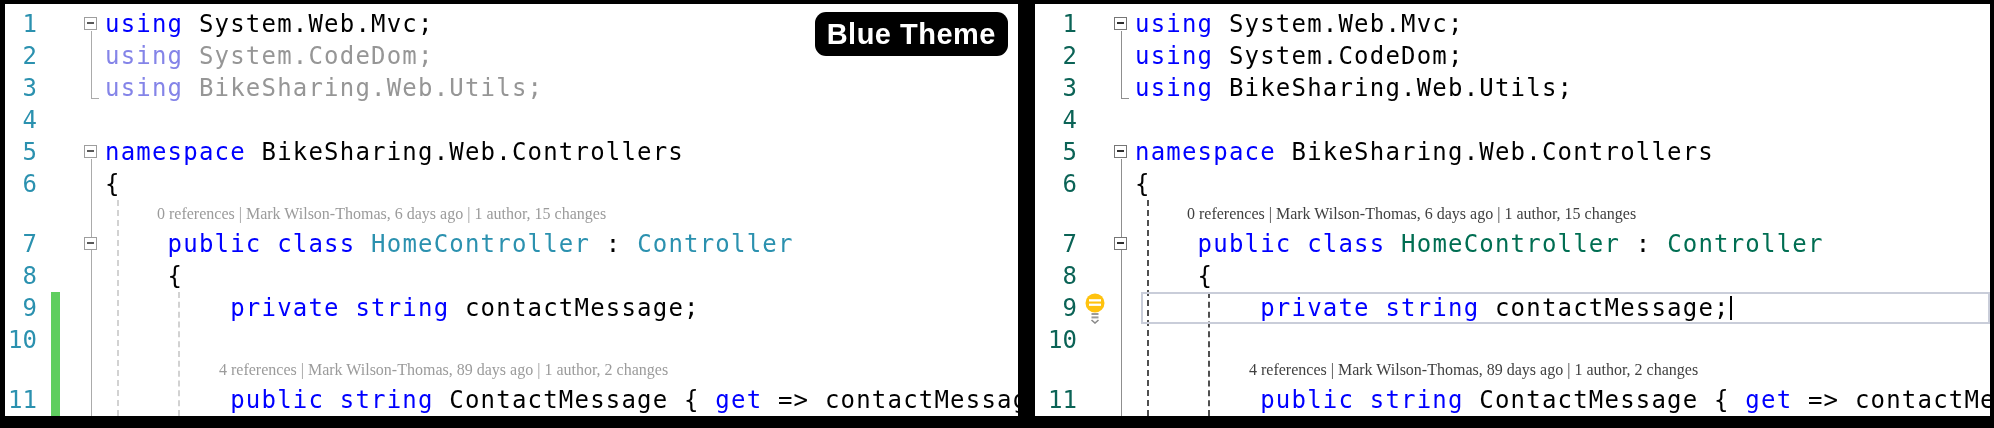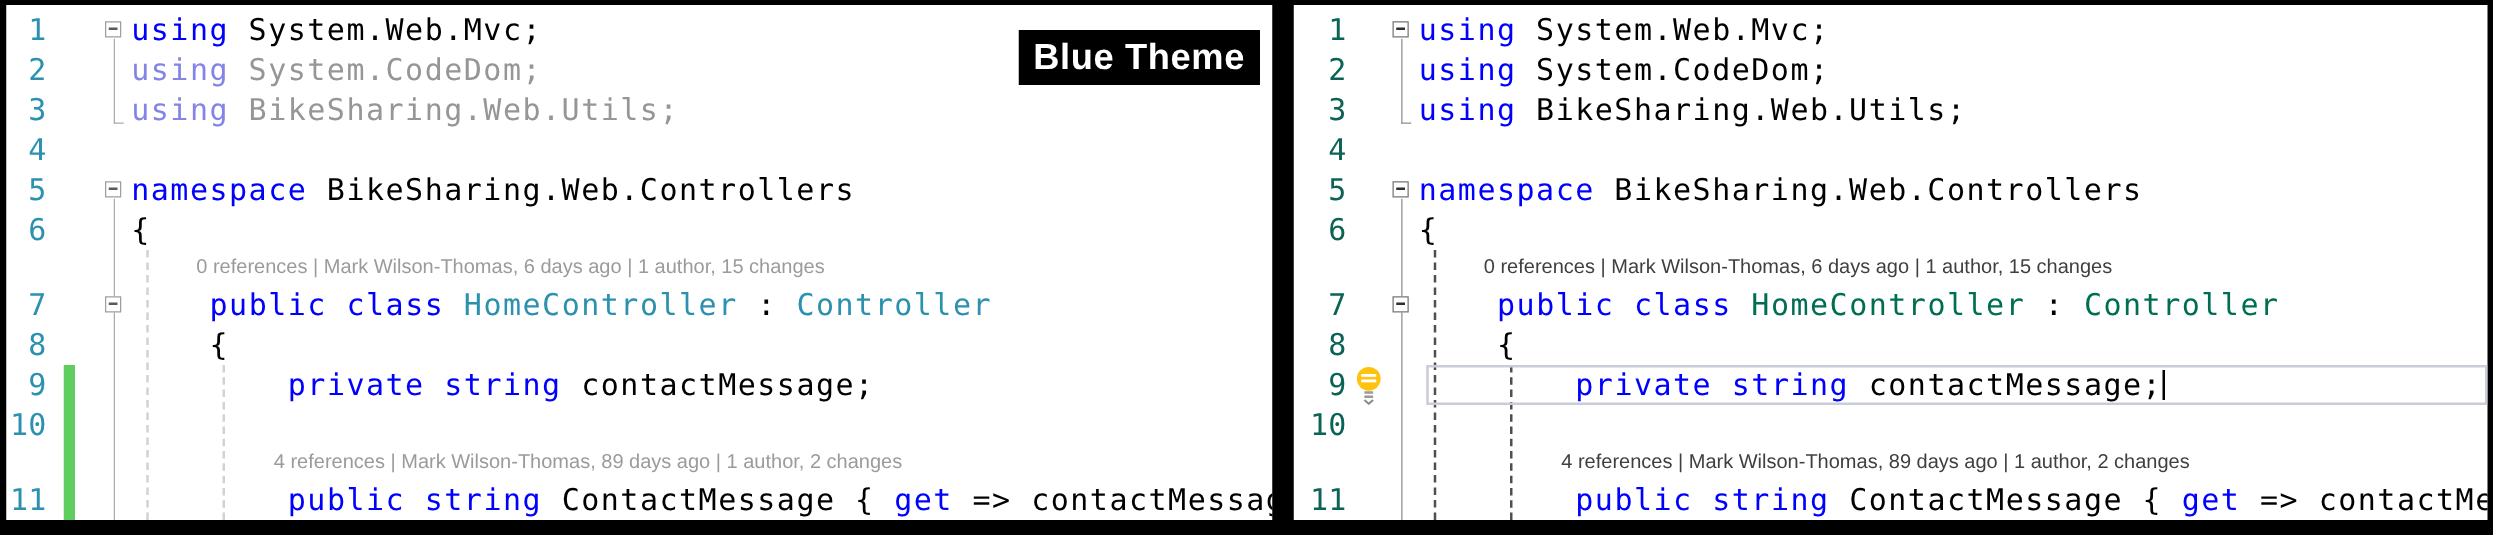--- a/index.html
+++ b/index.html
@@ -4,38 +4,38 @@
 <style>
   html,body{margin:0;padding:0;}
   body{width:1994px;height:428px;position:relative;background:#000;font-family:"Liberation Sans",sans-serif;overflow:hidden;}
   .frame{position:absolute;inset:0;background:#000;}
   .panel{position:absolute;top:4px;height:412px;background:#fff;overflow:hidden;}
   #panel-left{left:5px;width:1013px;}
   #panel-right{left:1035px;width:955px;}
   .divider{position:absolute;left:1018px;top:0;width:17px;height:428px;background:#000;}
   .rows{position:absolute;inset:0;padding-top:4px;}
   .crow{position:relative;height:32px;z-index:2;}
-  .clrow{position:relative;height:28px;z-index:2;}
+  .clrow{position:relative;height:28px;z-index:2;font-family:Liberation Serif, serif;}
   .ln{position:absolute;left:0;top:0;width:32px;text-align:right;
       font-family:"DejaVu Sans Mono",monospace;font-size:24px;line-height:32px;}
   #panel-right .ln{width:42px;}
   .codeline{position:absolute;left:100px;top:0;white-space:pre;z-index:2;
       font-family:"DejaVu Sans Mono",monospace;font-size:24px;line-height:32px;letter-spacing:1.2px;}
   .cltext{position:absolute;top:2px;font-size:16px;line-height:24px;white-space:pre;}
   .foldbox{position:absolute;left:79px;top:9px;width:11px;height:11px;border:1px solid;background:#fff;z-index:4;}
   .foldminus{position:absolute;left:2px;top:4px;width:7px;height:2px;}
   .vline{position:absolute;width:7px;z-index:1;}
   .guide{position:absolute;width:1px;z-index:1;}
   .changebar{position:absolute;left:46px;width:9px;z-index:3;}
   .linebox{position:absolute;left:106px;right:0;top:0;height:28px;border-width:2px;border-style:solid;background:transparent;z-index:0;}
   .caret{display:inline-block;width:2px;height:24px;background:#000;vertical-align:-4px;}
   .bulb{position:absolute;left:48px;top:1px;z-index:4;}
   .badge{position:absolute;background:#000;color:#fff;font-weight:bold;font-size:29px;line-height:36px;
       padding:4px 12px;z-index:6;letter-spacing:0.5px;}
-  #panel-left .badge{top:20px;right:10px;}
+  #panel-left .badge{top:8px;right:10px;border-radius:11px;}
   #panel-right .badge{top:6px;right:14px;}
 </style>
 </head>
 <body>
 
 <div class="frame">
 
   <div class="panel" id="panel-left">
     <div class="rows">
         <div class="crow">

